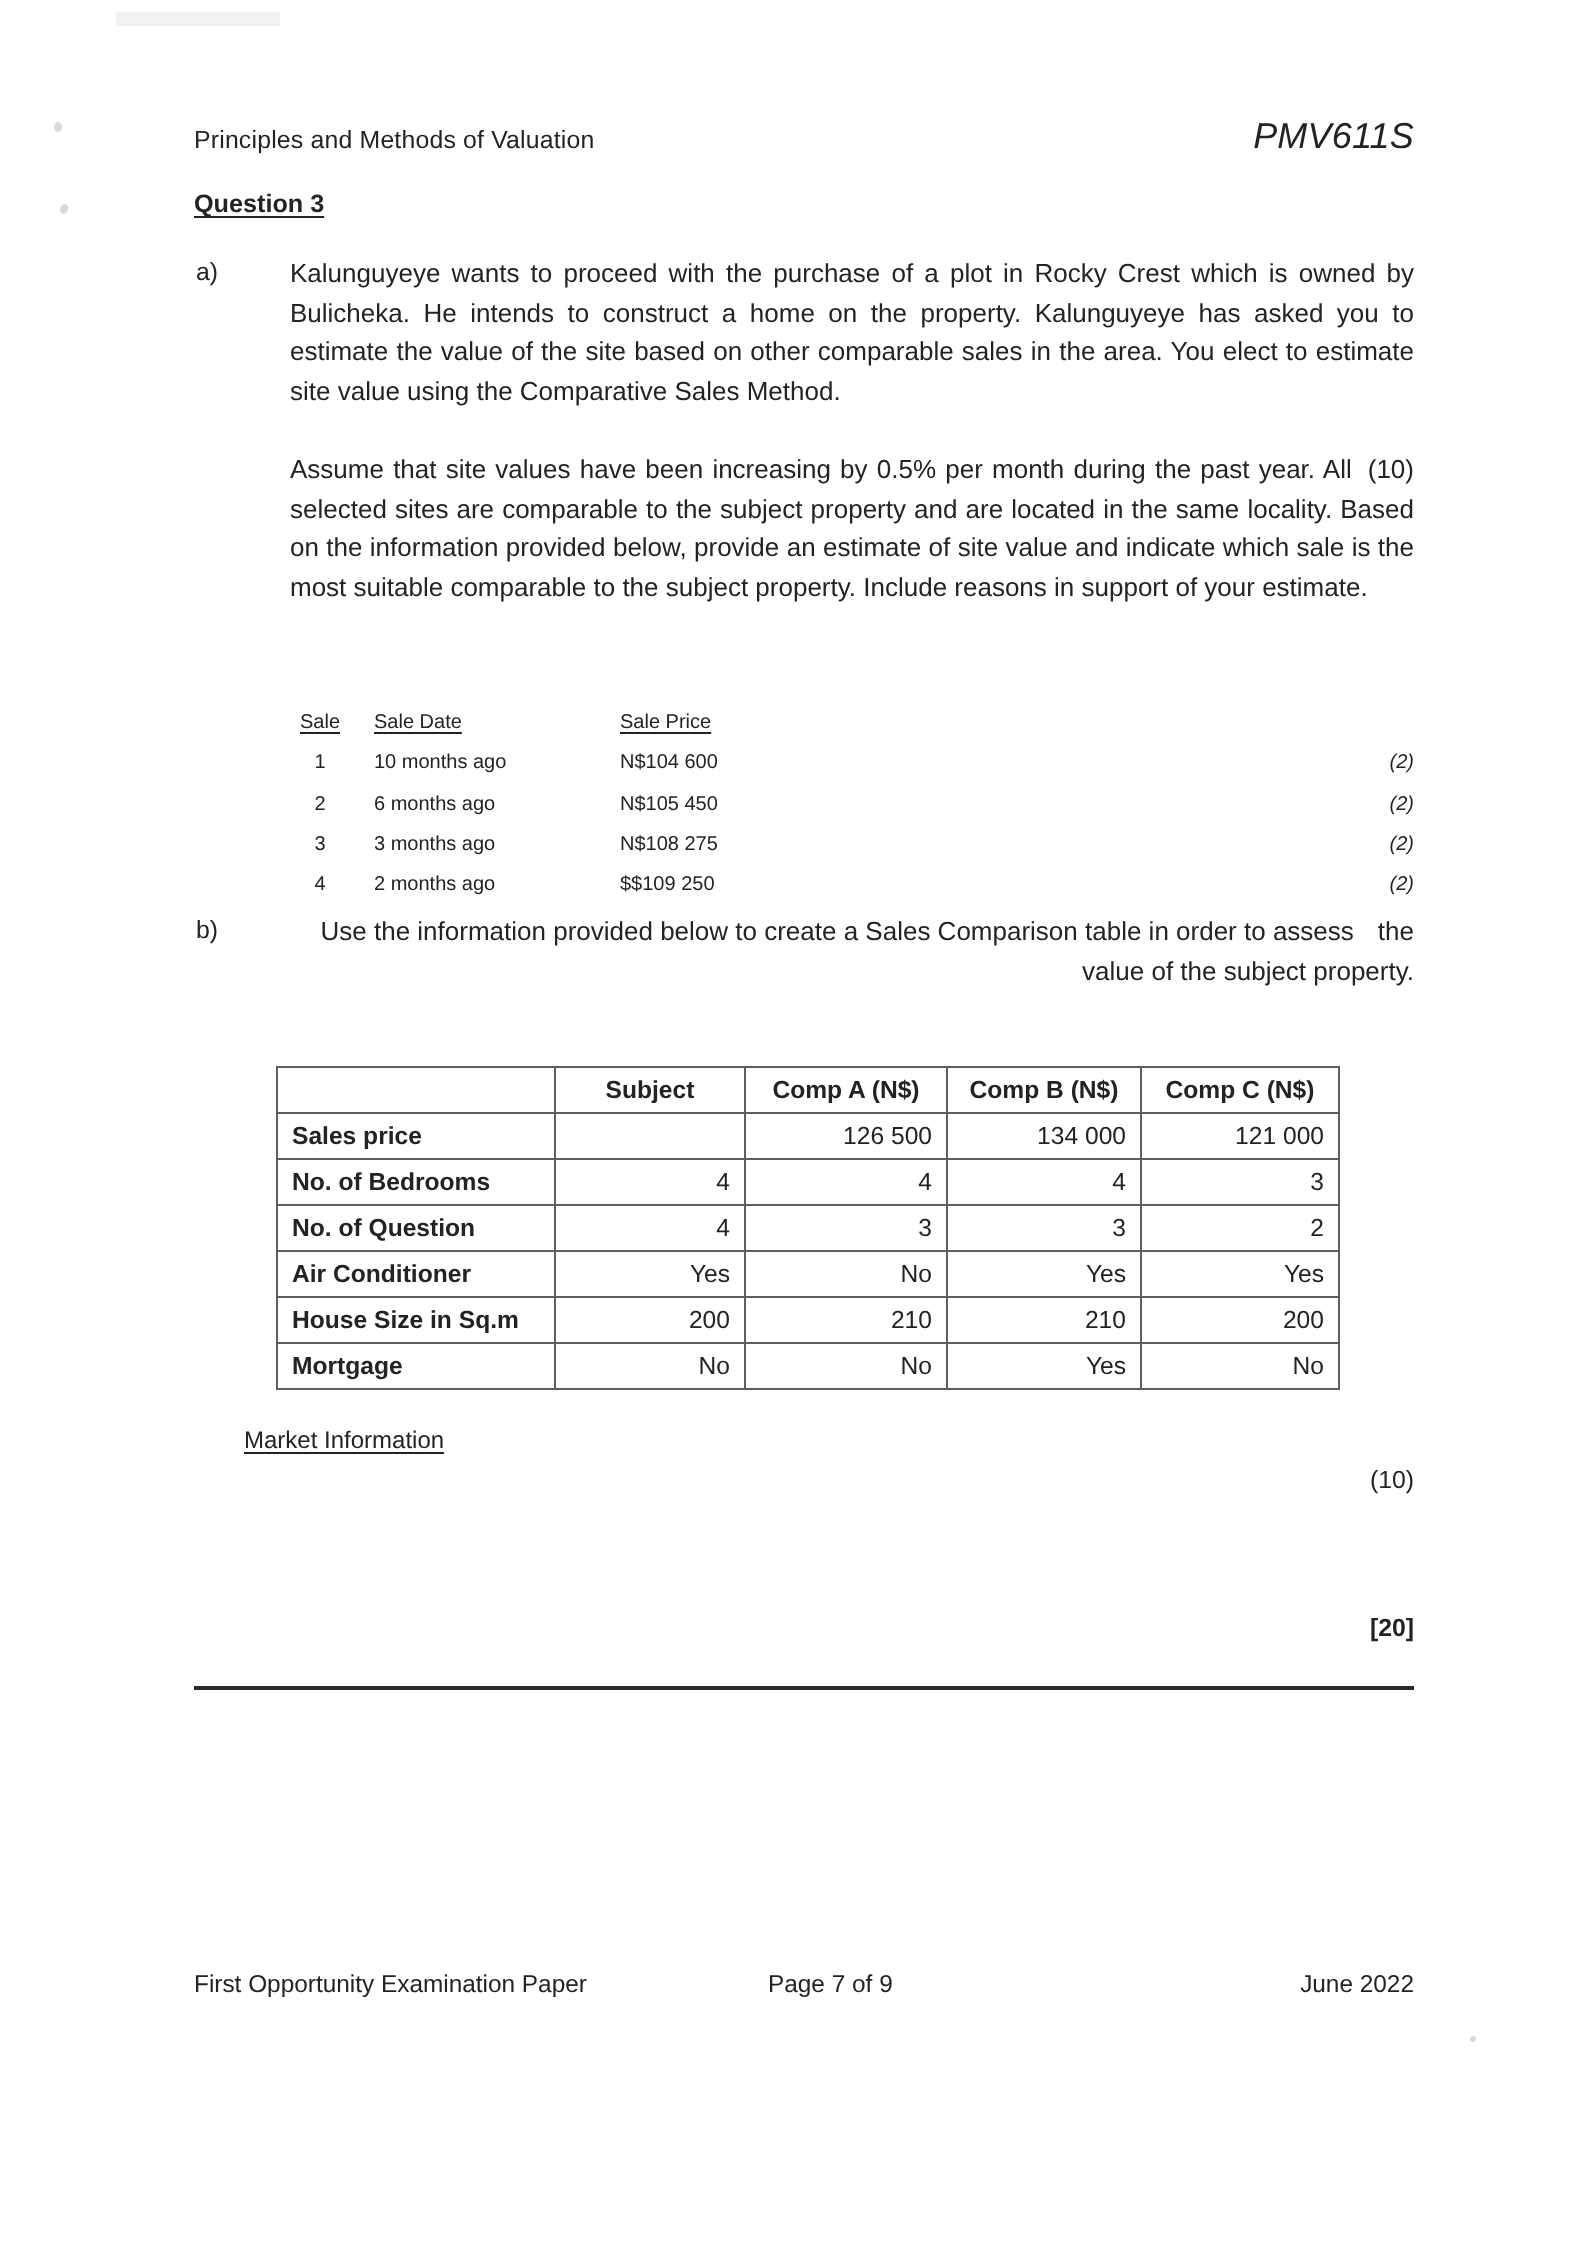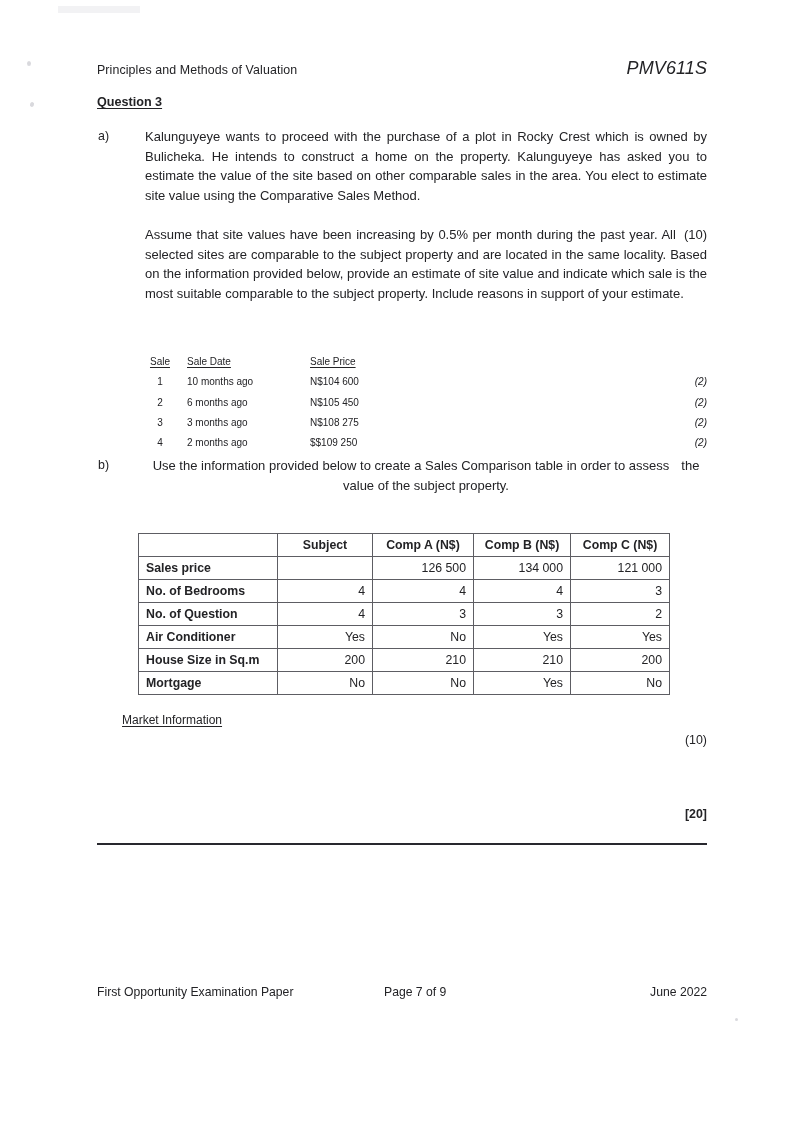--- a/index.html
+++ b/index.html
@@ -146,21 +146,21 @@
   .sales-head .c-date span,
   .sales-head .c-price span {
     text-decoration: underline;
     text-underline-offset: 2px;
   }
 
   
   .part-b { top: 456px; }
   .part-b .part-label { padding-left: 1px; }
   .part-b .part-body { padding-left: 4px; }
-  .part-b .part-body p { text-align: center; }
+  .part-b .part-body p { text-align: right; }
   .gap-the { display: inline-block; width: 12px; }
 
   
   .cmp-wrap {
     position: absolute;
     left: 41px;
     top: 533px;
     width: 531px;
   }
   table.cmp {

